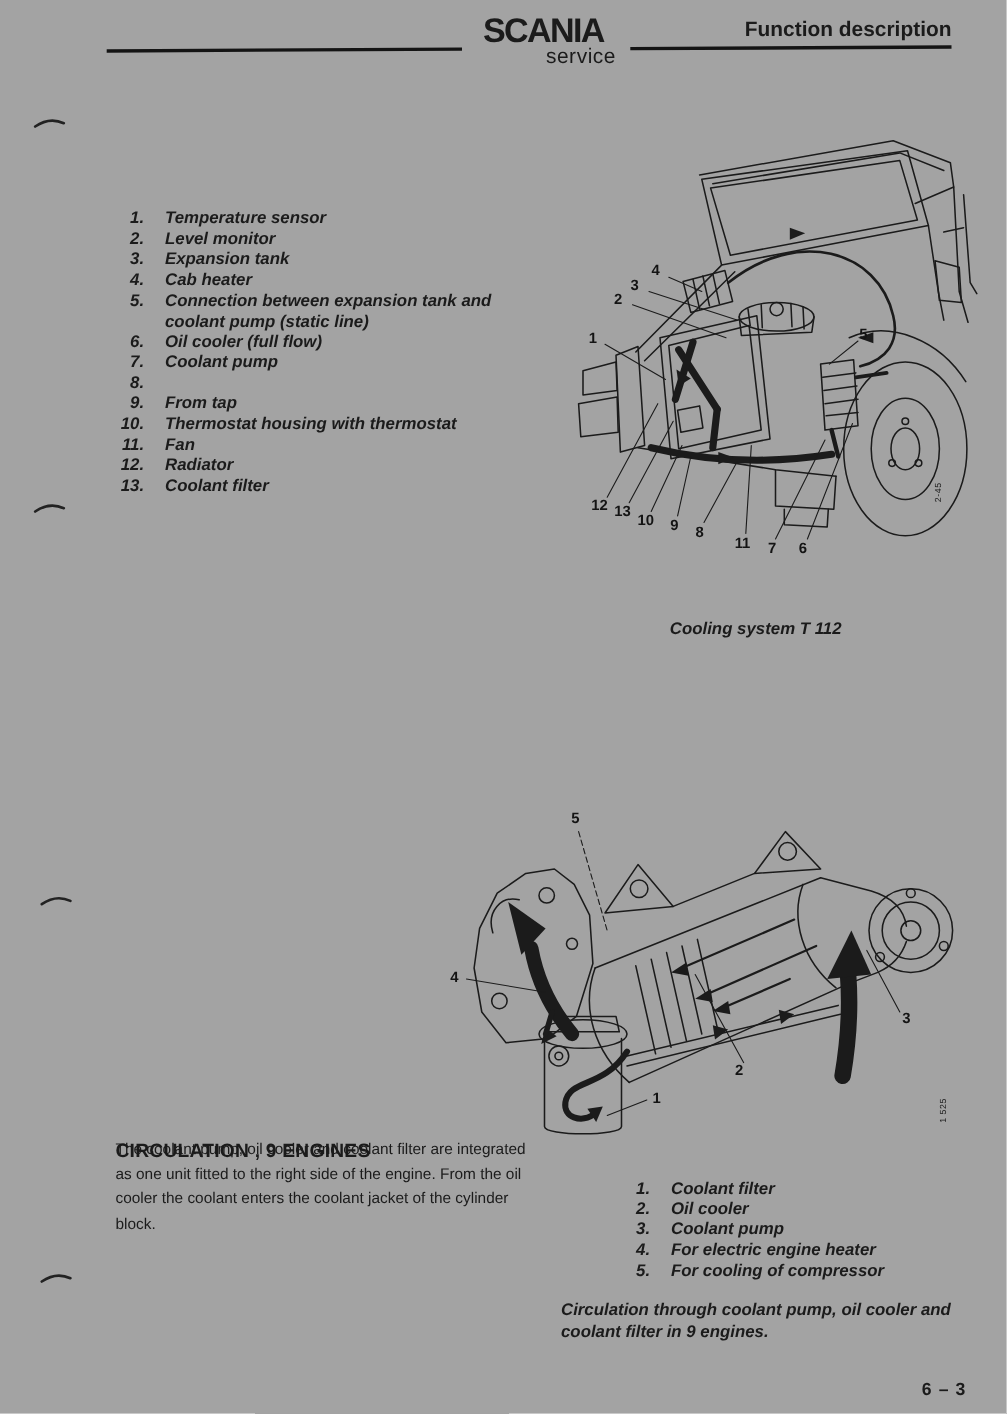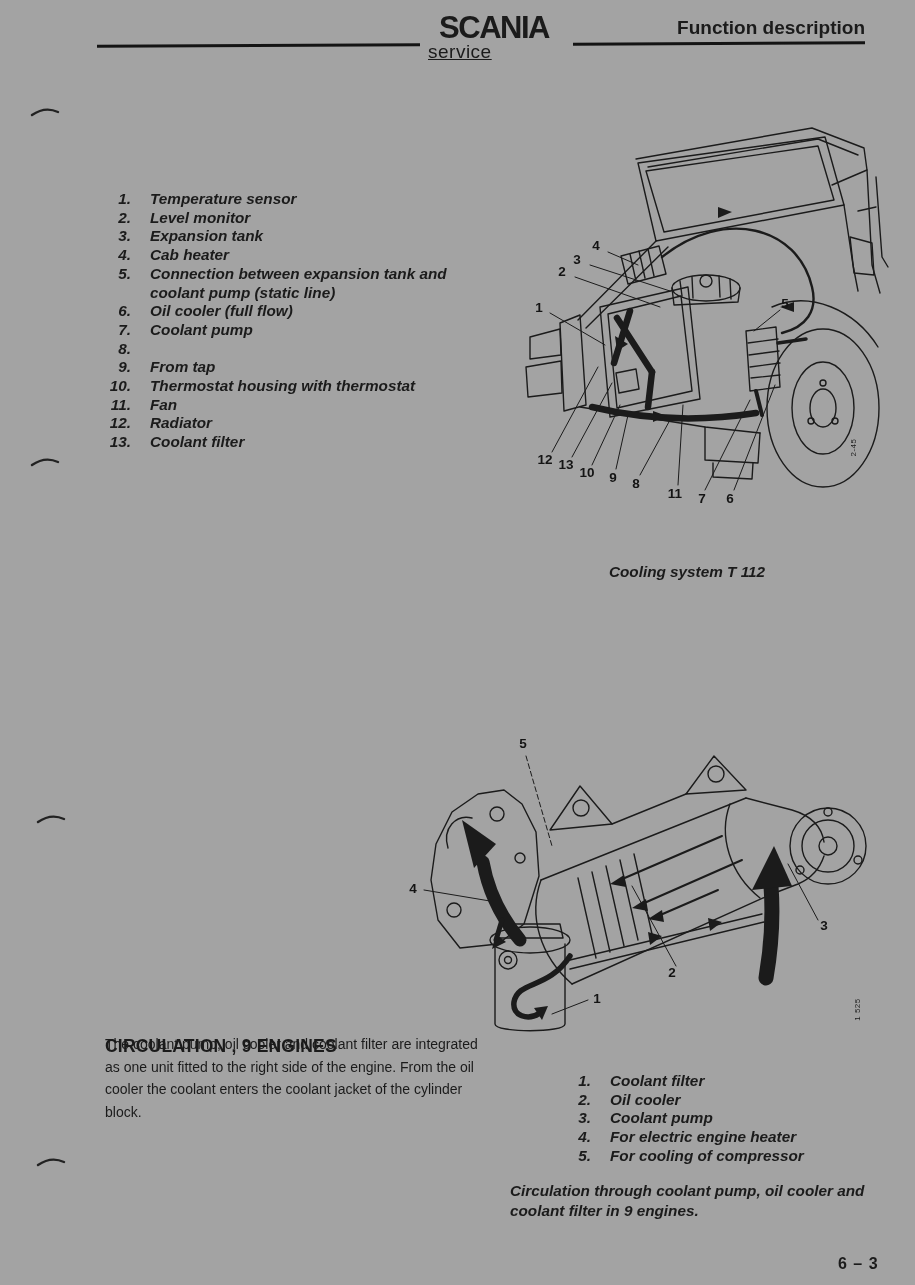--- a/index.html
+++ b/index.html
@@ -6,22 +6,22 @@
   .page {
     position:relative; width:915px; height:1285px; margin:0 auto;
     background:#a3a3a3; color:#1b1b1b; overflow:hidden;
     font-family:"Liberation Sans", sans-serif;
   }
   .abs { position:absolute; }
 
   
   .logo { left:428px; top:10px; width:132px; text-align:center;
     font-size:31px; font-weight:bold; letter-spacing:-1.5px; }
-  .logo-sub { left:428px; top:41px; width:132px; text-align:left;
-    font-size:19px; letter-spacing:0.5px;text-decoration:underline; }
+  .logo-sub { left:428px; top:41px; width:132px; text-align:right;
+    font-size:19px; letter-spacing:0.5px; }
   .section-title { left:565px; top:17px; width:300px; text-align:right;
     font-size:19px; font-weight:bold; }
   .rule { height:3px; background:#141414; }
   .rule-left { left:97px; top:44px; width:323px; transform:rotate(-0.3deg); }
   .rule-right { left:573px; top:42px; width:292px; transform:rotate(-0.3deg); }
 
   
   .fold { position:absolute; width:30px; height:12px; }
   .fold path { stroke:#222; stroke-width:2.4; fill:none; stroke-linecap:round; }
 

